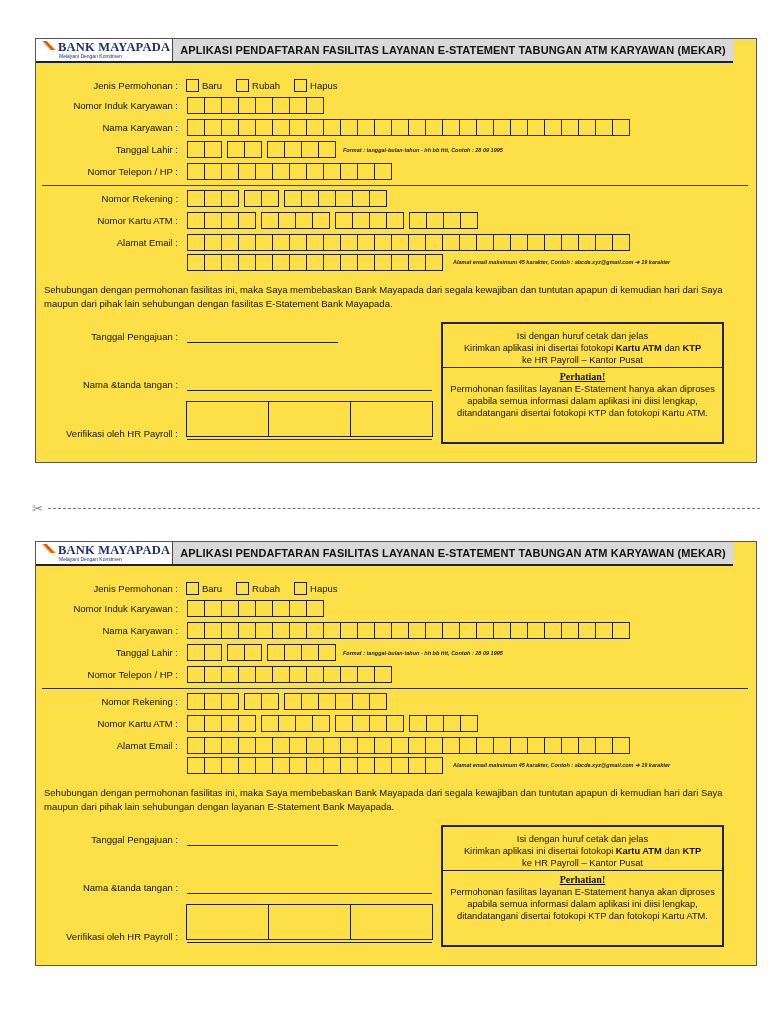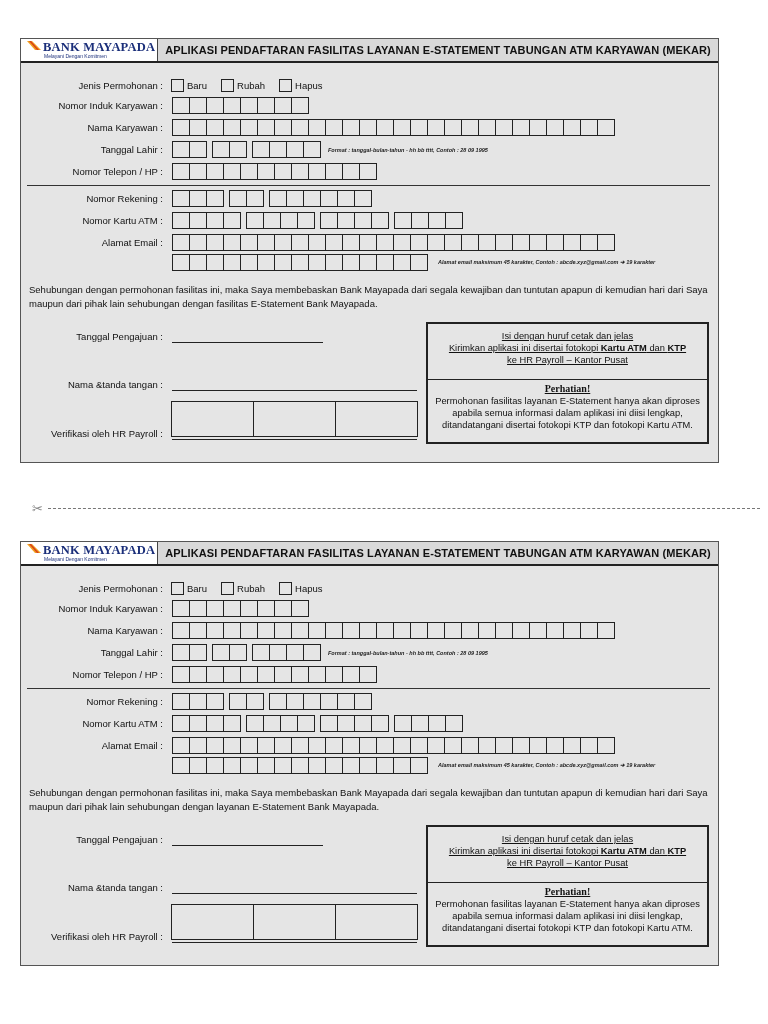--- a/index.html
+++ b/index.html
@@ -1,19 +1,19 @@
 <!DOCTYPE html>
 <html><head>
 <meta charset="utf-8">
 <style>
   html, body { margin: 0; padding: 0; background: #ffffff; }
   body { width: 768px; height: 1024px; position: relative; overflow: hidden;
          font-family: "Liberation Sans", sans-serif; color: #111; }
-  .form { position: absolute; left: 20px; width: 697px; height: 423px;
-          border: 1px solid #555; background: #e5e5e5; }
+  .form { position: absolute; left: 35px; width: 697px; height: 423px;
+          border: 1px solid #555; background: #fde047; padding-left: 23px; }
   .form.top { top: 38px; }
   .form.bottom { top: 541px; }
   .header { position: absolute; left: 0; top: 0; width: 697px; height: 22px;
             border-bottom: 2px solid #222; }
   .logo { position: absolute; left: 0; top: 0; width: 136px; height: 22px;
           border-right: 1px solid #444; background: #fff; }
   .logo .swoosh { position: absolute; left: 6px; top: 2px; width: 14px; height: 9px; }
   .logo .brand { position: absolute; left: 22px; top: 1px; font-family: "Liberation Serif", serif;
                  font-weight: bold; font-size: 12.5px; color: #1b2f7a; letter-spacing: 0.2px; }
   .logo .tagline { position: absolute; left: 23px; top: 14px; font-size: 5px; color: #1b2f7a; }
@@ -31,21 +31,21 @@
   .hint { position: absolute; font-size: 5.5px; font-style: italic; font-weight: bold; color: #222; }
   .divider { position: absolute; left: 6px; right: 8px; height: 1px; background: #333; }
   .para { position: absolute; left: 8px; width: 680px; font-size: 9.5px; line-height: 14px; }
   .sigline { position: absolute; height: 1px; background: #222; }
   .verif { position: absolute; left: 150px; top: 362px; width: 245px; height: 34px;
            border: 1px solid #222; display: flex; }
   .verif .cell { flex: 1; border-right: 1px solid #222; }
   .verif .cell:last-child { border-right: none; }
   .infobox { position: absolute; left: 405px; top: 283px; width: 283px; height: 122px;
              border: 2px solid #222; box-sizing: border-box; font-size: 9.3px; text-align: center; }
-  .infobox .top { height: 56px; border-bottom: 1px solid #222; padding-top: 6px; box-sizing: border-box; line-height: 12px; text-decoration: underline; }
+  .infobox .top { height: 44px; border-bottom: 1px solid #222; padding-top: 6px; box-sizing: border-box; line-height: 12px; }
   .infobox .bot { padding-top: 3px; line-height: 12px; }
   .infobox .warn { font-weight: bold; text-decoration: underline; font-family: "Liberation Serif", serif; font-size: 10px; }
   .cutline { position: absolute; top: 501px; left: 32px; width: 728px; display: flex; align-items: center; }
   .cutline .scissors { font-size: 13px; color: #888; width: 16px; }
   .cutline .dots { flex: 1; border-top: 1px dashed #777; height: 0; }
 </style>
 </head>
 <body>
 
 <div class="form top">

